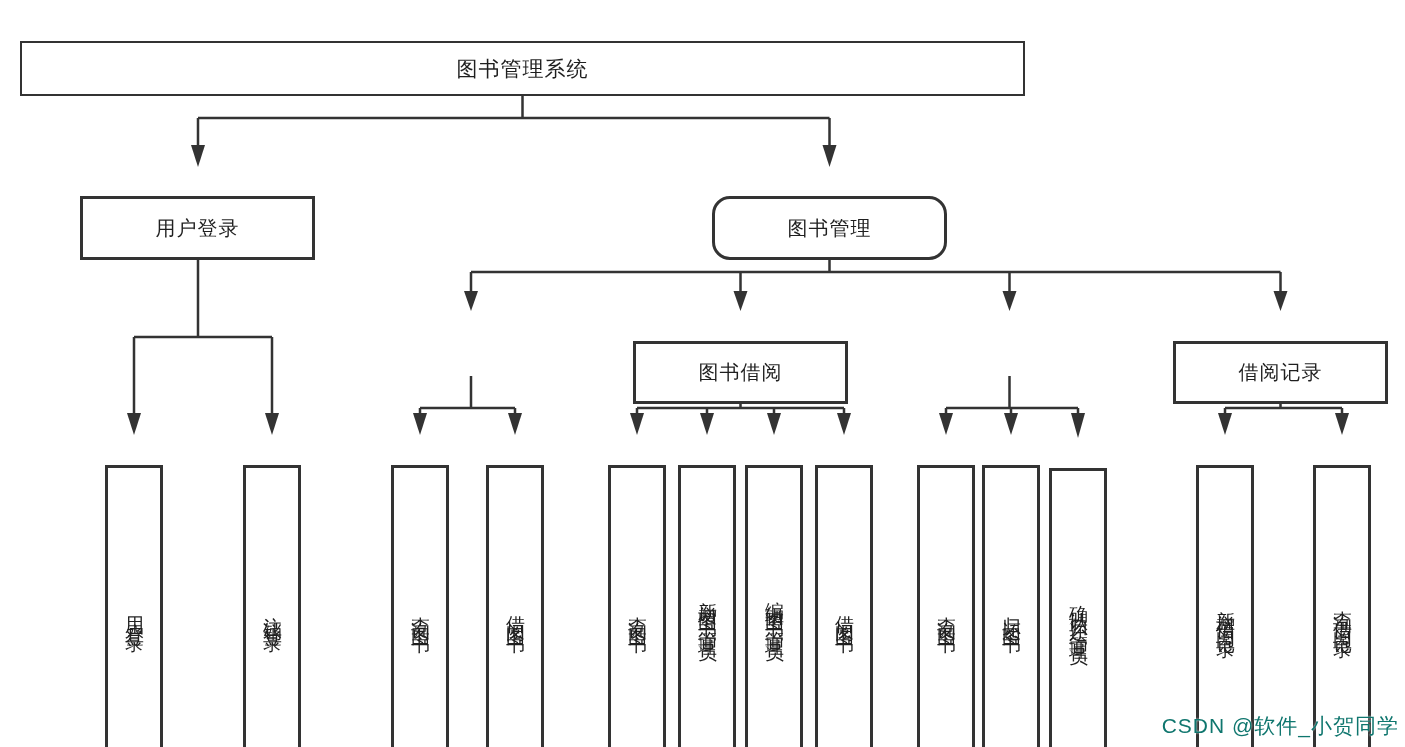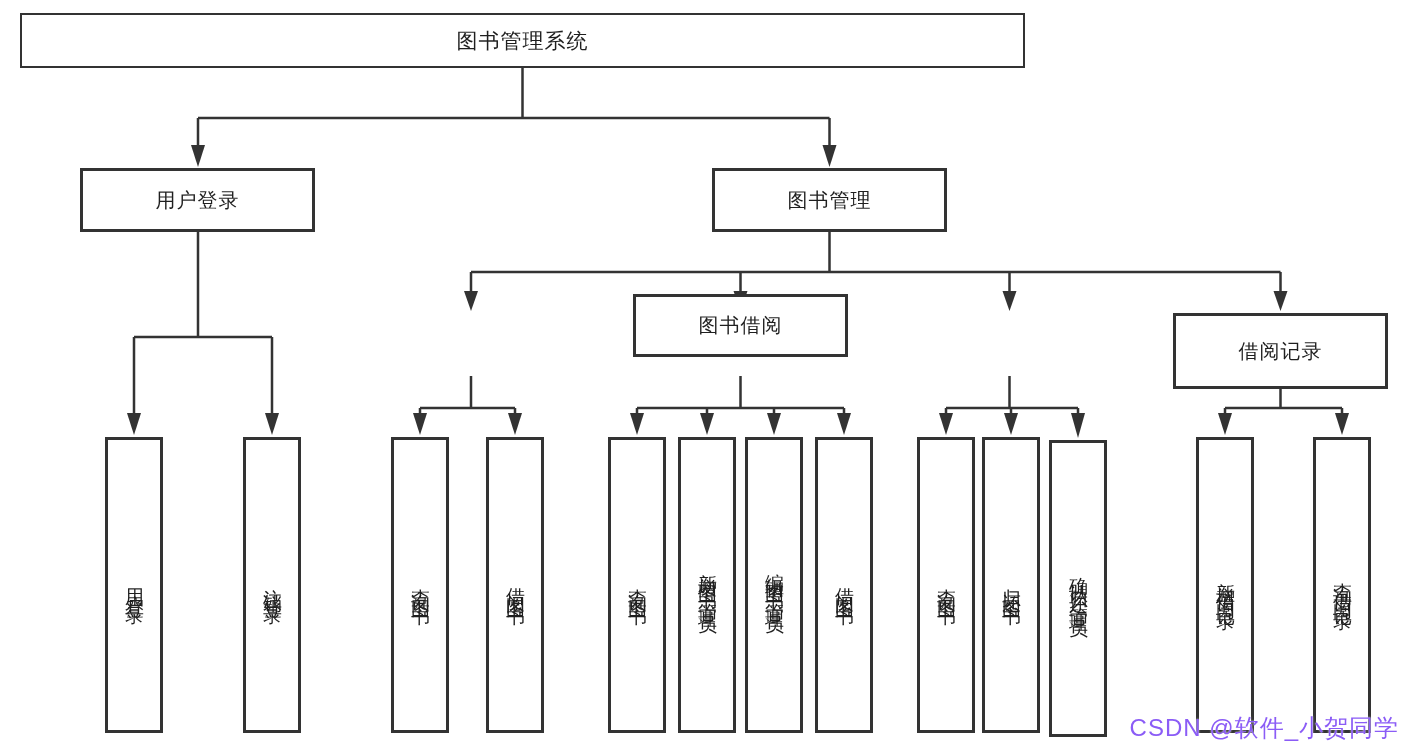--- a/index.html
+++ b/index.html
@@ -19,37 +19,38 @@
   .node {
     position: absolute;
     box-sizing: border-box;
     background: #ffffff;
     border: 3px solid #333333;
     color: #1f1f1f;
     display: flex;
     align-items: center;
     justify-content: center;
     text-align: left;
+    margin-top: 28px;
   }
   .hbox { font-size: 20px; letter-spacing: 1px; }
   .root-box { border-width: 2px; font-size: 21px; }
   .vbox { font-size: 19px; }
   .vtext {
     writing-mode: vertical-rl;
     text-orientation: mixed;
     letter-spacing: 6px;
     line-height: 1.1;
     white-space: nowrap;
   }
   .watermark {
     position: absolute;
     right: 6px;
     top: 712px;
-    font-size: 24px;
-    color: #8b5cf6;
+    font-size: 21px;
+    color: #0f766e;
     letter-spacing: 1px;
     white-space: nowrap;
     text-shadow: 0 0 2px #ffffff;
   }
 </style>
 </head>
 <body>
 
 <div class="canvas">
 
@@ -106,24 +107,24 @@
       <polygon points="1004,413 1018,413 1011,435"></polygon>
       <polygon points="1071,413 1085,413 1078,438"></polygon>
       <polygon points="1218,413 1232,413 1225,435"></polygon>
       <polygon points="1335,413 1349,413 1342,435"></polygon>
     </g>
   </svg>
 
   <div class="node hbox root-box" style="left:20px; top:13px; width:1005px; height:55px;">图书管理系统</div>
 
   <div class="node hbox" style="left:80px; top:168px; width:235px; height:64px;">用户登录</div>
-  <div class="node hbox" style="left:712px; top:168px; width:235px; height:64px;">图书管理</div>
+  <div class="node hbox" style="left:712px; top:168px; width:235px; height:64px;border-radius:18px;">图书管理</div>
 
-  <div class="node hbox" style="left:633px; top:294px; width:215px; height:63px;">图书借阅</div>
-  <div class="node hbox" style="left:1173px; top:313px; width:215px; height:76px;">借阅记录</div>
+  <div class="node hbox" style="left:633px; top:313px; width:215px; height:63px;">图书借阅</div>
+  <div class="node hbox" style="left:1173px; top:313px; width:215px; height:63px;">借阅记录</div>
 
   <div class="node vbox" style="left:105px; top:437px; width:58px; height:296px;">
     <span class="vtext">用户登录</span>
   </div>
   <div class="node vbox" style="left:243px; top:437px; width:58px; height:296px;">
     <span class="vtext">注销登录</span>
   </div>
 
   <div class="node vbox" style="left:391px; top:437px; width:58px; height:296px;">
     <span class="vtext">查询图书</span>

